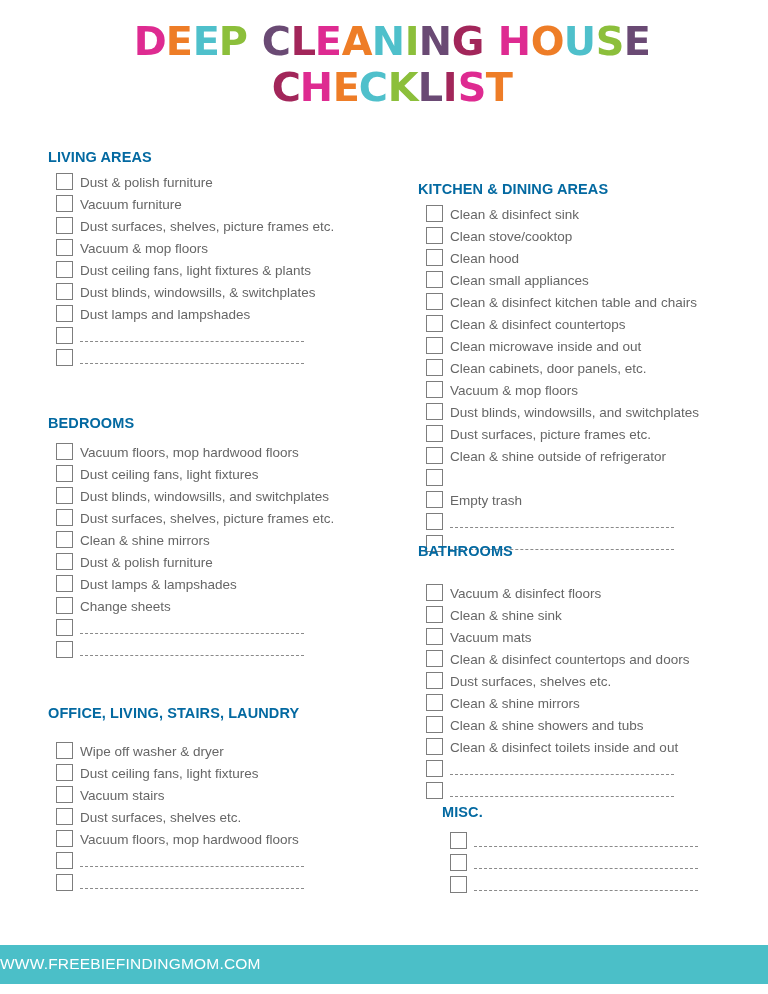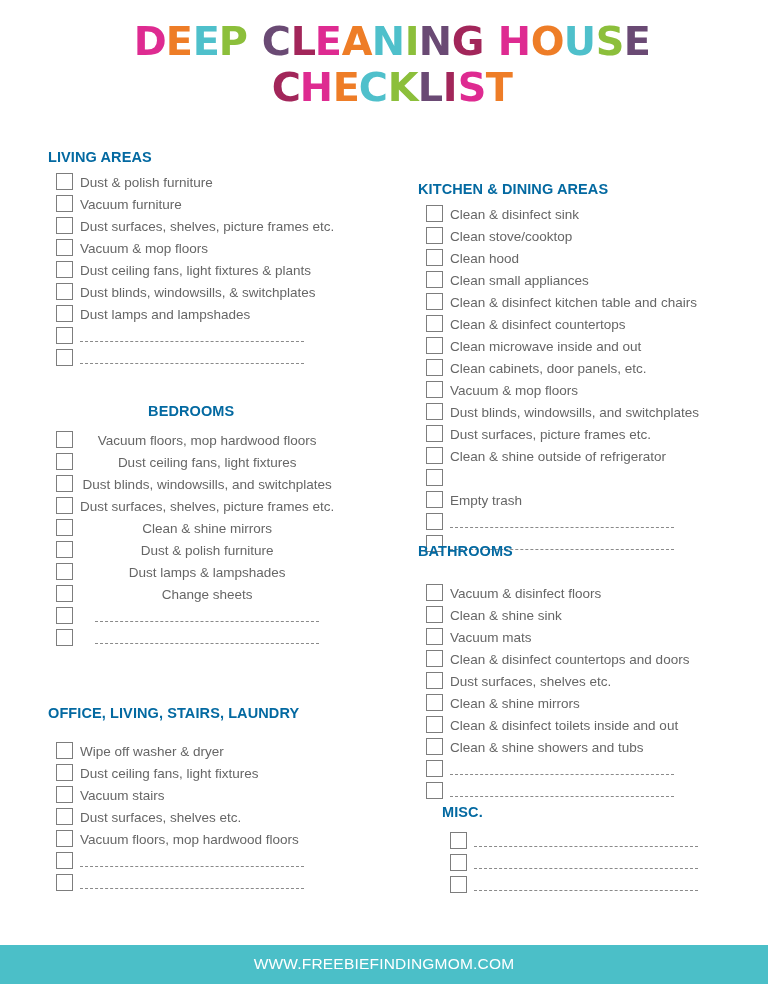--- a/index.html
+++ b/index.html
@@ -33,21 +33,21 @@
       border: 1.5px solid #7d7d7d; background: #fff;
     }
     .item .blank {
       display: inline-block; width: 224px; height: 12px;
       border-bottom: 1.5px dashed #8a8a8a; vertical-align: middle;
       margin-top: -2px;
     }
 
     .footer {
       position: absolute; left: 0; top: 945px; width: 768px; height: 39px;
-      background: #4bbfc8; text-align: center;
+      background: #4bbfc8; 
     }
     .footer span {
       display: inline-block; margin-top: 10px; color: #ffffff;
       font-size: 15.5px; letter-spacing: 0.2px;
     }
   </style>
 </head>
 <body>
 
 <div class="title l1" id="title1"><span style="color: rgb(222, 43, 145);">D</span><span style="color: rgb(238, 125, 39);">E</span><span style="color: rgb(79, 192, 203);">E</span><span style="color: rgb(140, 191, 59);">P</span><span class="gap">&nbsp;</span><span style="color: rgb(106, 74, 116);">C</span><span style="color: rgb(162, 38, 90);">L</span><span style="color: rgb(222, 43, 145);">E</span><span style="color: rgb(238, 125, 39);">A</span><span style="color: rgb(79, 192, 203);">N</span><span style="color: rgb(140, 191, 59);">I</span><span style="color: rgb(106, 74, 116);">N</span><span style="color: rgb(162, 38, 90);">G</span><span class="gap">&nbsp;</span><span style="color: rgb(222, 43, 145);">H</span><span style="color: rgb(238, 125, 39);">O</span><span style="color: rgb(79, 192, 203);">U</span><span style="color: rgb(140, 191, 59);">S</span><span style="color: rgb(106, 74, 116);">E</span></div>
@@ -61,21 +61,21 @@
       <li class="item"><span class="box"></span><span>Dust surfaces, shelves, picture frames etc.</span></li>
       <li class="item"><span class="box"></span><span>Vacuum &amp; mop floors</span></li>
       <li class="item"><span class="box"></span><span>Dust ceiling fans, light fixtures &amp; plants</span></li>
       <li class="item"><span class="box"></span><span>Dust blinds, windowsills, &amp; switchplates</span></li>
       <li class="item"><span class="box"></span><span>Dust lamps and lampshades</span></li>
       <li class="item"><span class="box"></span><span class="blank"></span></li>
       <li class="item"><span class="box"></span><span class="blank"></span></li>
     </ul>
 </div>
 
-<div class="section" style="left:48px; top:400px;text-align:center;">
+<div class="section" style="left:48px; top:412px;">
   <div class="section-title">BEDROOMS</div>
   <ul class="items" style="margin-top:8px;">
       <li class="item"><span class="box"></span><span>Vacuum floors, mop hardwood floors</span></li>
       <li class="item"><span class="box"></span><span>Dust ceiling fans, light fixtures</span></li>
       <li class="item"><span class="box"></span><span>Dust blinds, windowsills, and switchplates</span></li>
       <li class="item"><span class="box"></span><span>Dust surfaces, shelves, picture frames etc.</span></li>
       <li class="item"><span class="box"></span><span>Clean &amp; shine mirrors</span></li>
       <li class="item"><span class="box"></span><span>Dust &amp; polish furniture</span></li>
       <li class="item"><span class="box"></span><span>Dust lamps &amp; lampshades</span></li>
       <li class="item"><span class="box"></span><span>Change sheets</span></li>
@@ -121,22 +121,22 @@
 
 <div class="section" style="left:418px; top:540px;">
   <div class="section-title">BATHROOMS</div>
   <ul class="items" style="margin-top:21px;">
       <li class="item"><span class="box"></span><span>Vacuum &amp; disinfect floors</span></li>
       <li class="item"><span class="box"></span><span>Clean &amp; shine sink</span></li>
       <li class="item"><span class="box"></span><span>Vacuum mats</span></li>
       <li class="item"><span class="box"></span><span>Clean &amp; disinfect countertops and doors</span></li>
       <li class="item"><span class="box"></span><span>Dust surfaces, shelves etc.</span></li>
       <li class="item"><span class="box"></span><span>Clean &amp; shine mirrors</span></li>
+      <li class="item"><span class="box"></span><span>Clean &amp; shine showers and tubs</span></li>
       <li class="item"><span class="box"></span><span>Clean &amp; disinfect toilets inside and out</span></li>
-      <li class="item"><span class="box"></span><span>Clean &amp; shine showers and tubs</span></li>
       <li class="item"><span class="box"></span><span class="blank"></span></li>
       <li class="item"><span class="box"></span><span class="blank"></span></li>
     </ul>
 </div>
 
 <div class="section" style="left:442px; top:801px;">
   <div class="section-title">MISC.</div>
   <ul class="items" style="margin-top:8px;">
       <li class="item"><span class="box"></span><span class="blank"></span></li>
       <li class="item"><span class="box"></span><span class="blank"></span></li>

